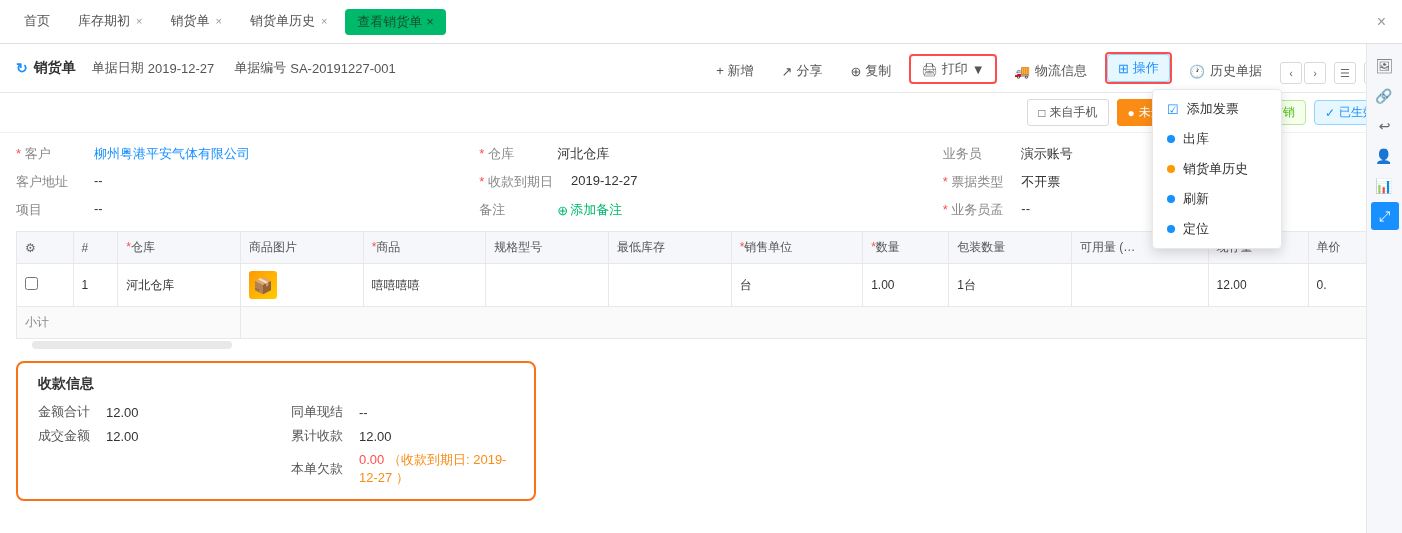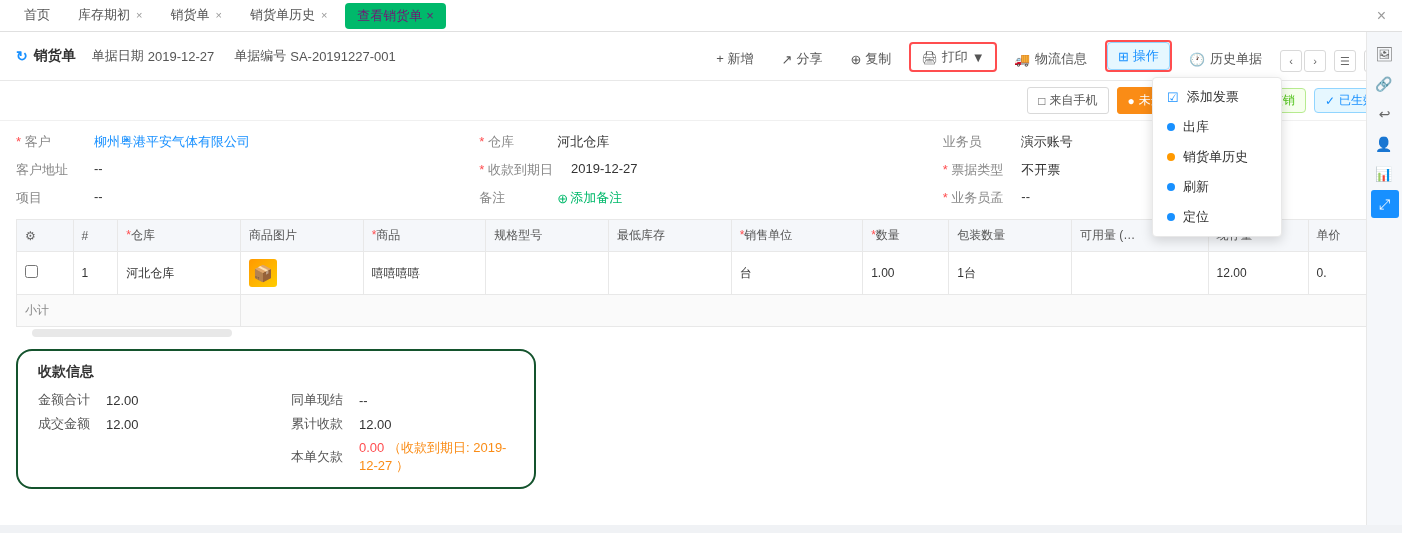--- a/index.html
+++ b/index.html
@@ -2,30 +2,30 @@
 <html><head>
   <meta charset="utf-8">
   <style>
     * { box-sizing: border-box; margin: 0; padding: 0; }
     body { font-family: 'Microsoft YaHei', Arial, sans-serif; font-size: 13px; background: #f0f2f5; color: #333; }
 
     
     .tab-bar {
       display: flex; align-items: center; background: #fff;
       border-bottom: 1px solid #e0e0e0; padding: 0 10px;
-      height: 32px; position: relative;
+      height: 44px; position: relative;
     }
     .tab-item {
       display: flex; align-items: center; padding: 0 14px;
       height: 40px; cursor: pointer; border-bottom: 2px solid transparent;
       font-size: 13px; color: #555; white-space: nowrap;
     }
     .tab-item .tab-close { margin-left: 6px; color: #999; font-size: 11px; cursor: pointer; }
     .tab-active-green {
-      background: #00b96b; color: #701a75; border-radius: 4px;
+      background: #00b96b; color: #14532d; border-radius: 4px;
       padding: 4px 12px; margin-left: 4px; cursor: pointer;
       display: flex; align-items: center; gap: 4px;
     }
     .tab-bar-right { margin-left: auto; }
     .close-btn { font-size: 16px; color: #999; cursor: pointer; padding: 0 6px; }
 
     
     .main-content { background: #fff; min-height: 493px; position: relative; }
 
     
@@ -92,21 +92,21 @@
 
     
     .product-img {
       width: 28px; height: 28px; background: linear-gradient(135deg, #ff9900, #ffcc00);
       border-radius: 3px; display: flex; align-items: center; justify-content: center;
       font-size: 16px;
     }
 
     
     .payment-box {
-      margin: 12px 16px; border: 2px solid #14532d; border-radius: 16px;
+      margin: 12px 16px; border: 2px solid #f97316; border-radius: 8px;
       padding: 12px 20px; max-width: 520px; background: #fff;
     }
     .payment-title { font-weight: bold; font-size: 14px; margin-bottom: 10px; }
     .payment-grid { display: grid; grid-template-columns: 1fr 1fr; gap: 6px 30px; font-size: 13px; }
     .payment-row { display: flex; align-items: center; gap: 8px; }
     .payment-label { color: #555; min-width: 60px; }
     .payment-value { color: #333; }
     .payment-value.red { color: #ff4d4f; }
 
     

